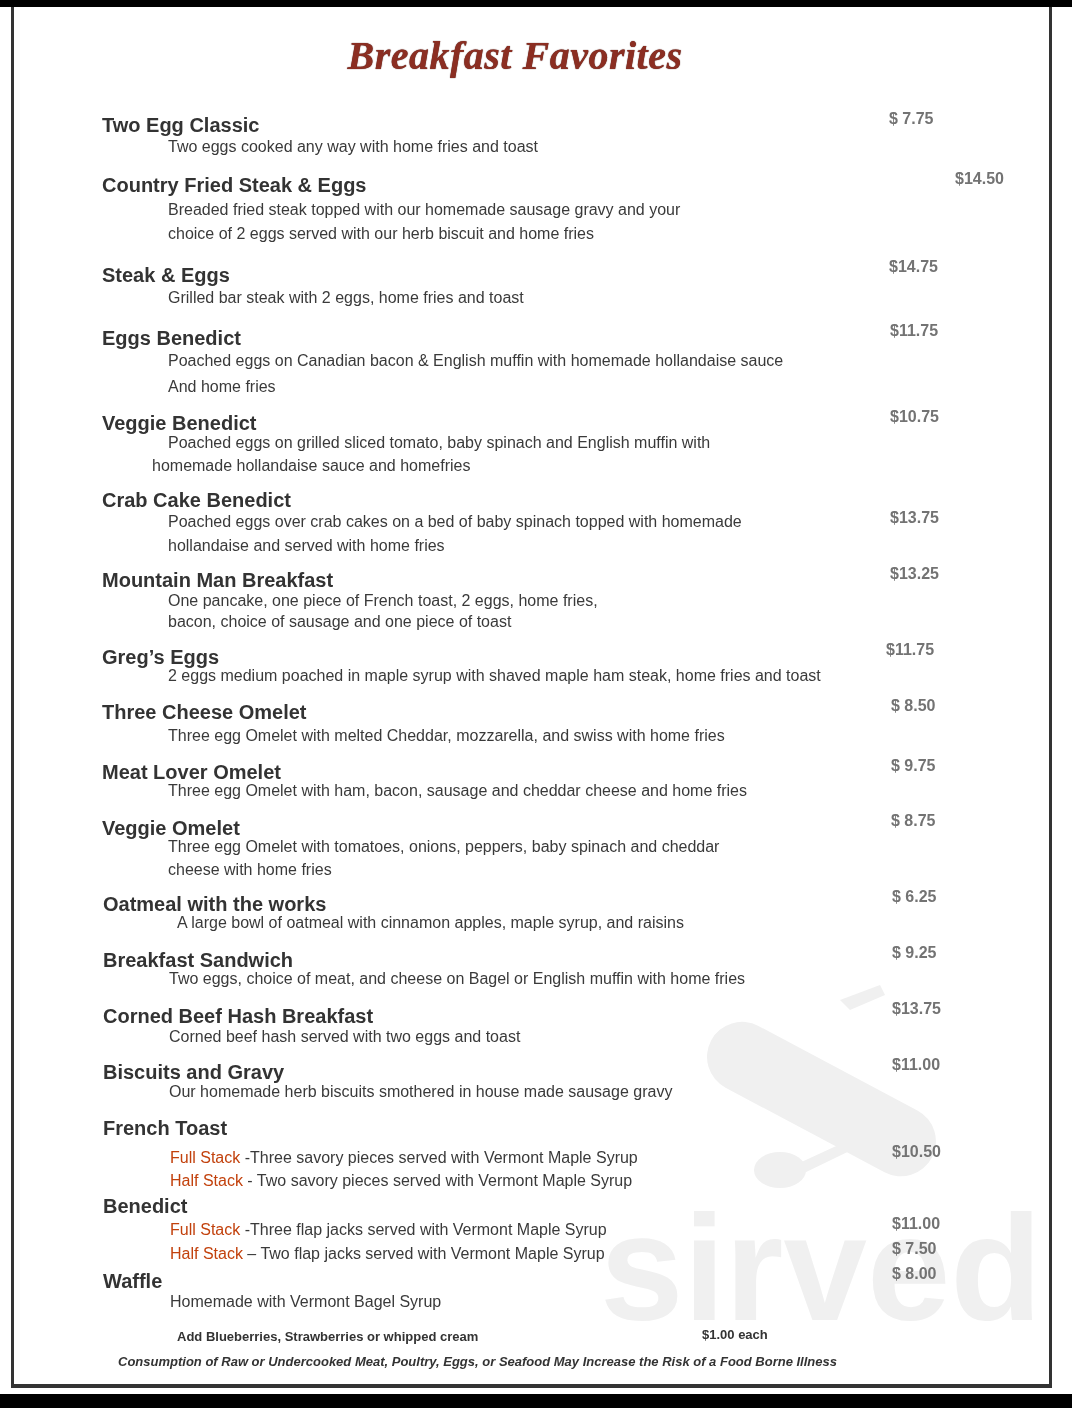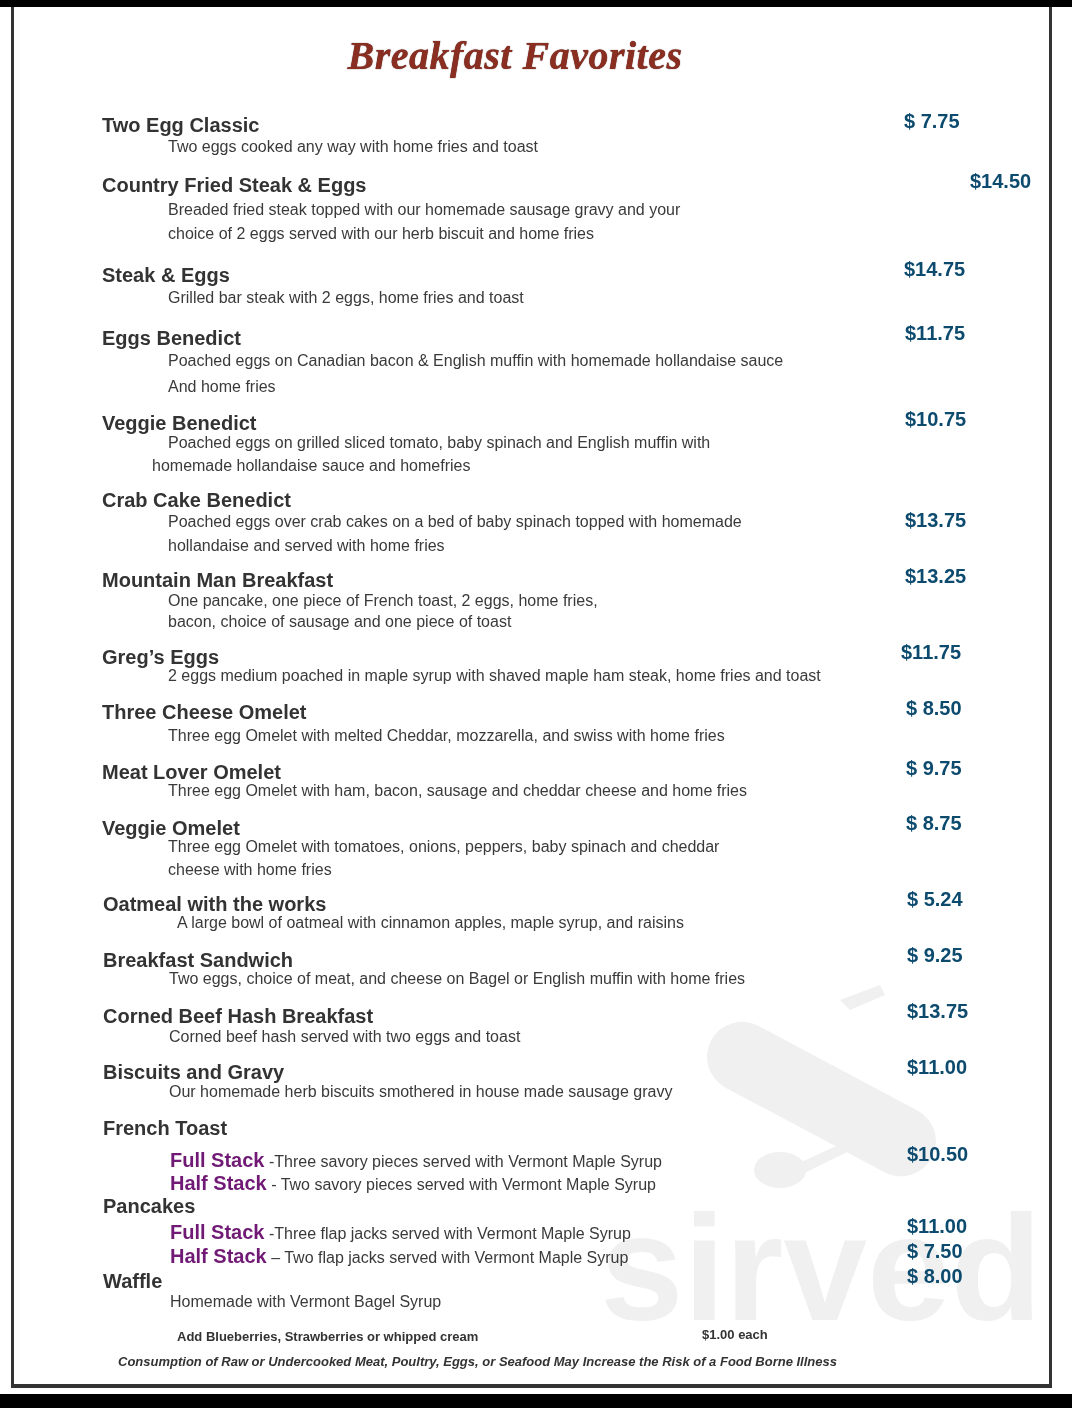--- a/index.html
+++ b/index.html
@@ -15,22 +15,22 @@
   }
   .title {
     position:absolute; left:0; width:1030px; top:32px; text-align:center;
     font-family:"Liberation Serif", serif; font-style:italic; font-weight:bold;
     font-size:40px; color:#8b2e22; letter-spacing:0.5px;
     text-shadow: 0 0 1px #3a0d08;
   }
   .abs { position:absolute; white-space:nowrap; }
   .name { font-weight:bold; font-size:20px; color:#333; }
   .desc { font-size:16px; color:#3a3a3a; }
-  .price { font-weight:bold; font-size:20px; color:#0c4a6e;margin-left:15px; }
-  .sub-label { font-weight:bold; font-size:20px; color:#701a75; }
+  .price { font-weight:bold; font-size:16px; color:#737373; }
+  .sub-label { font-weight:normal; font-size:16px; color:#c2410c; }
   .addon { font-weight:bold; font-size:13px; color:#333; }
   .warn { font-weight:bold; font-size:13px; color:#333;font-style:italic; }
   .watermark { position:absolute; left:0; top:0; pointer-events:none; }
 </style>
 </head>
 <body>
 
 <div class="topbar"></div>
 <div class="bottombar"></div>
 <div class="frame"></div>
@@ -94,21 +94,21 @@
 <div class="abs desc" style="left:168px;top:782px">Three egg Omelet with ham, bacon, sausage and cheddar cheese and home fries</div>
 <div class="abs price" style="left:891px;top:757px">$ 9.75</div>
 
 <div class="abs name" style="left:102px;top:817px">Veggie Omelet</div>
 <div class="abs desc" style="left:168px;top:838px">Three egg Omelet with tomatoes, onions, peppers, baby spinach and cheddar</div>
 <div class="abs desc" style="left:168px;top:861px">cheese with home fries</div>
 <div class="abs price" style="left:891px;top:812px">$ 8.75</div>
 
 <div class="abs name" style="left:103px;top:893px">Oatmeal with the works</div>
 <div class="abs desc" style="left:177px;top:914px">A large bowl of oatmeal with cinnamon apples, maple syrup, and raisins</div>
-<div class="abs price" style="left:892px;top:888px">$ 5.24</div>
+<div class="abs price" style="left:892px;top:888px">$ 6.25</div>
 
 <div class="abs name" style="left:103px;top:949px">Breakfast Sandwich</div>
 <div class="abs desc" style="left:169px;top:970px">Two eggs, choice of meat, and cheese on Bagel or English muffin with home fries</div>
 <div class="abs price" style="left:892px;top:944px">$ 9.25</div>
 
 <div class="abs name" style="left:103px;top:1005px">Corned Beef Hash Breakfast</div>
 <div class="abs desc" style="left:169px;top:1028px">Corned beef hash served with two eggs and toast</div>
 <div class="abs price" style="left:892px;top:1000px">$13.75</div>
 
 <div class="abs name" style="left:103px;top:1061px">Biscuits and Gravy</div>
@@ -117,21 +117,21 @@
 
 <div class="abs name" style="left:103px;top:1117px">French Toast</div>
 <div class="abs desc" style="left:170px;top:1149px">
   <span class="sub-label">Full Stack</span><span> -Three savory pieces served with Vermont Maple Syrup</span>
 </div>
 <div class="abs desc" style="left:170px;top:1172px">
   <span class="sub-label">Half Stack</span><span> - Two savory pieces served with Vermont Maple Syrup</span>
 </div>
 <div class="abs price" style="left:892px;top:1143px">$10.50</div>
 
-<div class="abs name" style="left:103px;top:1195px">Pancakes</div>
+<div class="abs name" style="left:103px;top:1195px">Benedict</div>
 <div class="abs desc" style="left:170px;top:1221px">
   <span class="sub-label">Full Stack</span><span> -Three flap jacks served with Vermont Maple Syrup</span>
 </div>
 <div class="abs desc" style="left:170px;top:1245px">
   <span class="sub-label">Half Stack</span><span> – Two flap jacks served with Vermont Maple Syrup</span>
 </div>
 <div class="abs price" style="left:892px;top:1215px">$11.00</div>
 <div class="abs price" style="left:892px;top:1240px">$ 7.50</div>
 
 <div class="abs name" style="left:103px;top:1270px">Waffle</div>

